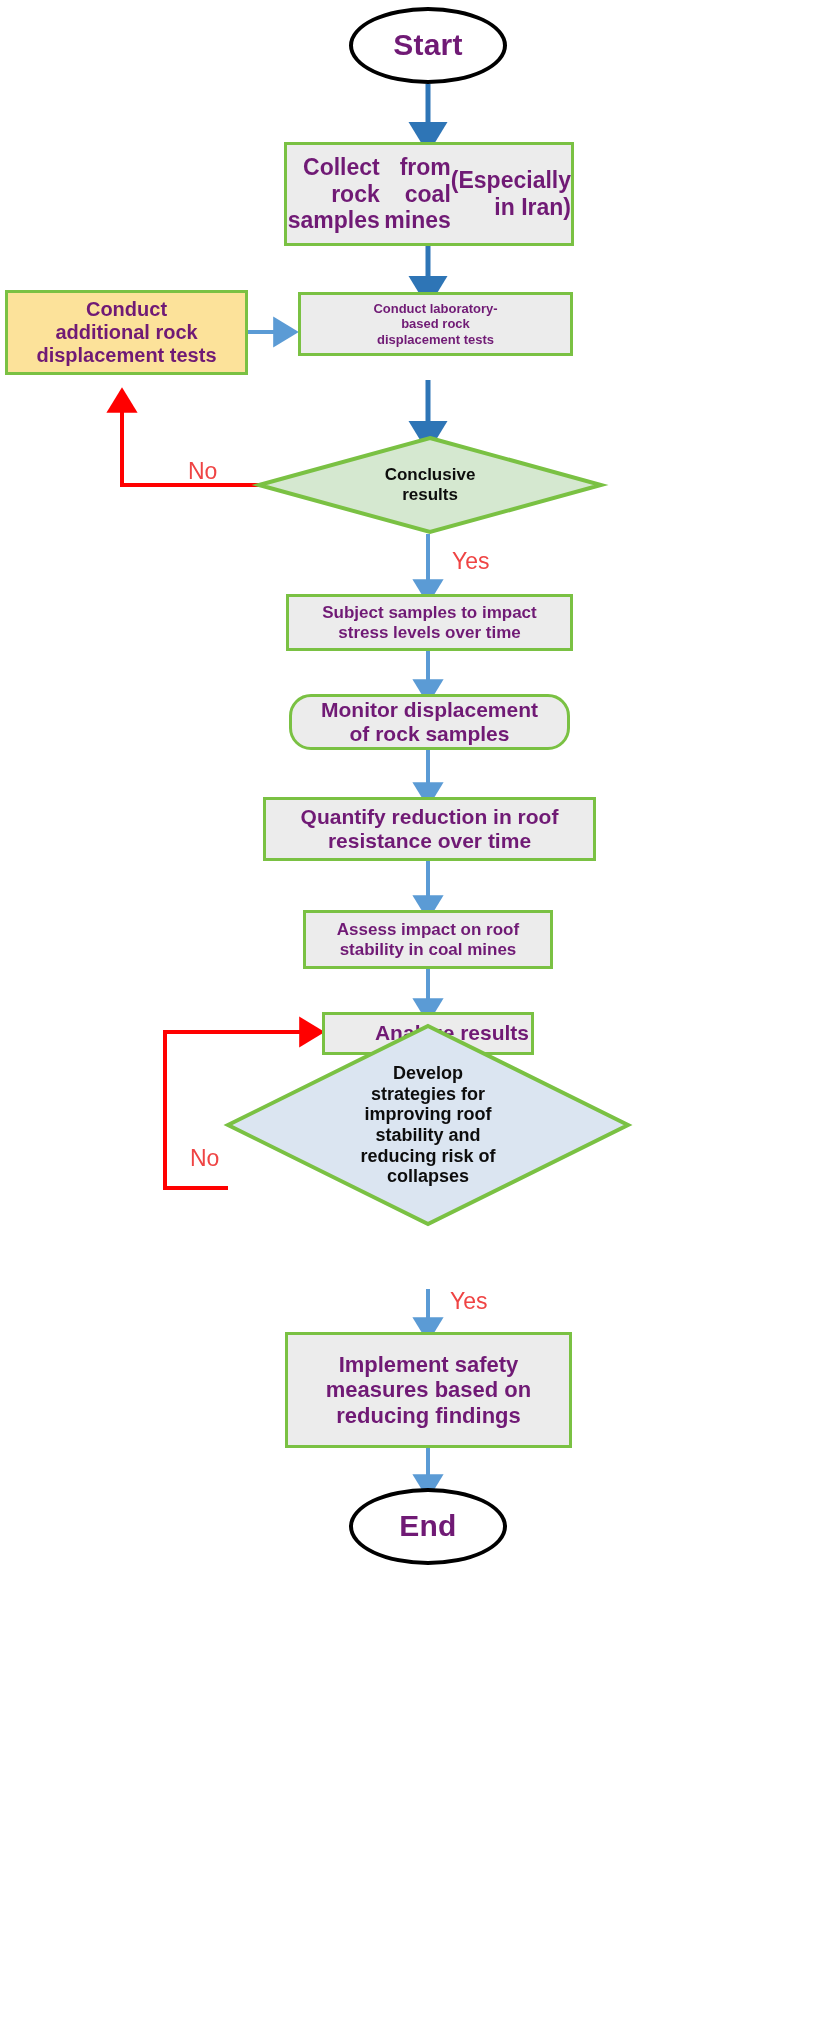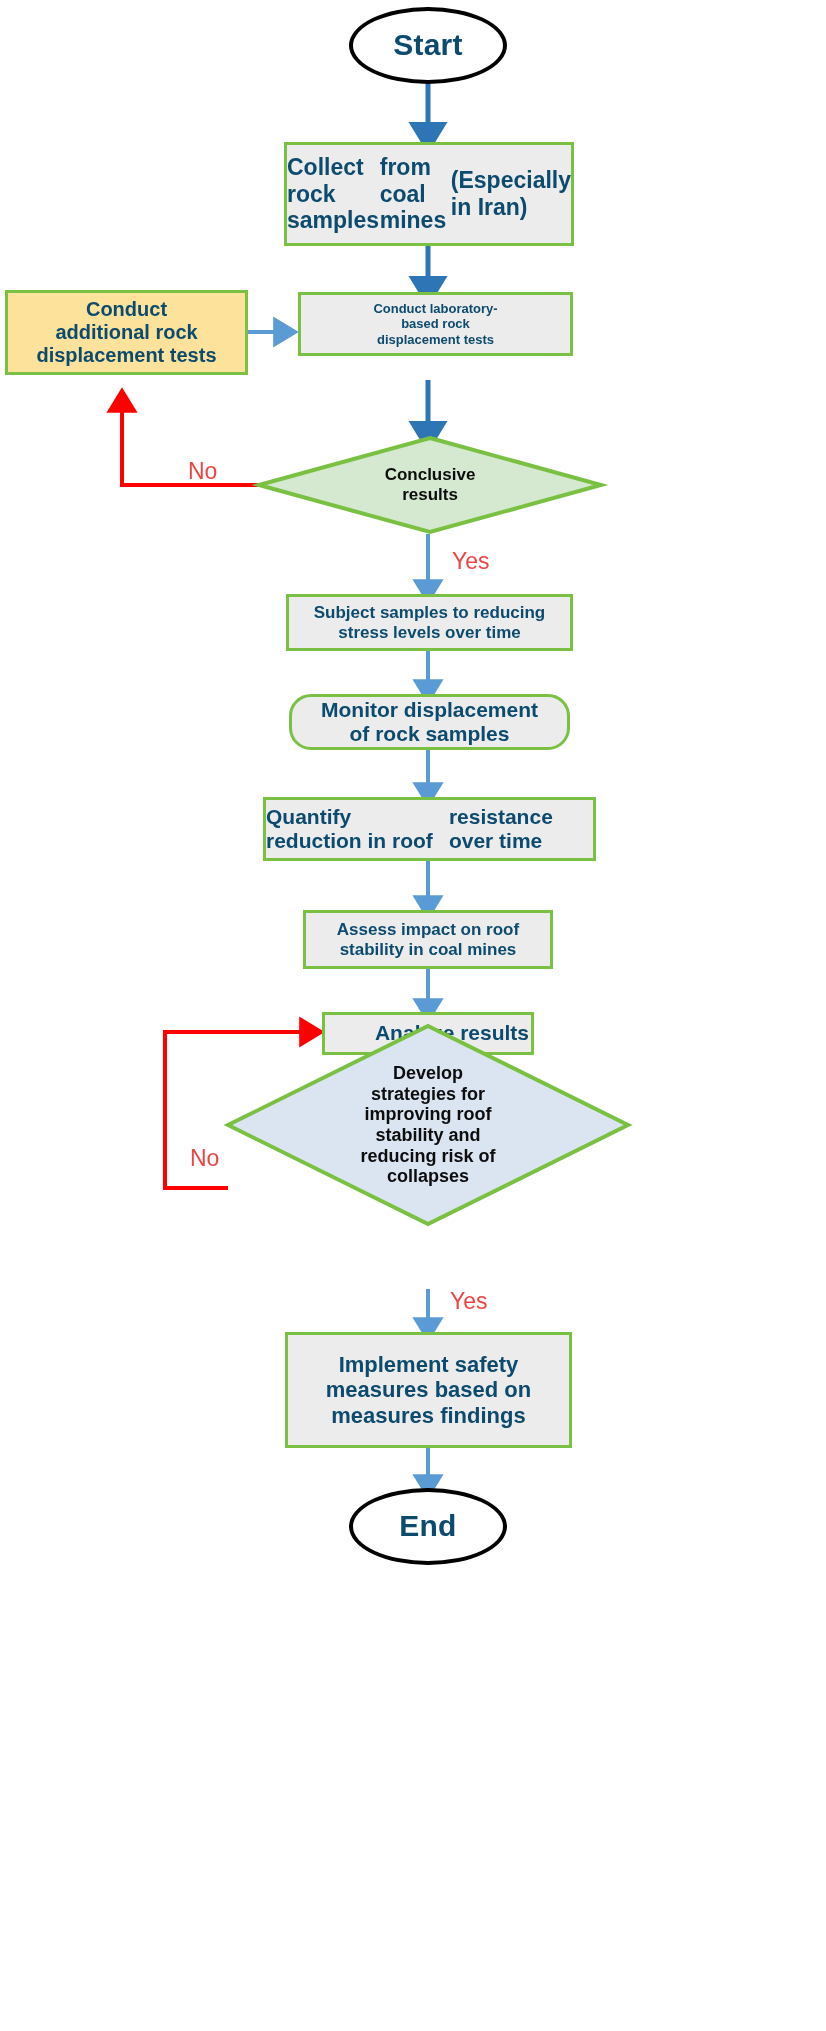--- a/index.html
+++ b/index.html
@@ -24,22 +24,22 @@
     width: 826px;
     height: 2031px;
     pointer-events: none;
   }
   .node {
     position: absolute;
     box-sizing: border-box;
     display: flex;
     align-items: center;
     justify-content: center;
-    text-align: left;
-    color: #0c4a6e;
+    text-align: right;
+    color: #701a75;
     font-weight: bold;
     line-height: 1.16;
   }
   
   .terminator {
     border: 4px solid #000000;
     border-radius: 50%;
     background: #ffffff;
     font-size: 30px;
     letter-spacing: 0.2px;
@@ -159,30 +159,30 @@
     <svg width="346" height="98" viewBox="0 0 346 98">
       <polygon points="173,2 344,49 173,96 2,49" fill="#d5e8d0" stroke="#7ac143" stroke-width="4"></polygon>
     </svg>
     <div class="diamond-label" style="font-size:17px; flex-direction:column;">
       <span>Conclusive</span>
       <span>results</span>
     </div>
   </div>
 
   <div class="node process" style="left:286px; top:594px; width:287px; height:57px; font-size:17px; flex-direction:column;">
-    <span>Subject samples to reducing</span>
+    <span>Subject samples to impact</span>
     <span><span>stress levels </span><span class="ital">over time</span></span>
   </div>
 
   <div class="node process" style="left:289px; top:694px; width:281px; height:56px; font-size:21px; flex-direction:column;border-radius:22px;">
     <span>Monitor displacement</span>
     <span>of rock samples</span>
   </div>
 
-  <div class="node process" style="left:263px; top:797px; width:333px; height:64px; font-size:21px; ">
+  <div class="node process" style="left:263px; top:797px; width:333px; height:64px; font-size:21px; flex-direction:column;">
     <span>Quantify reduction in roof</span>
     <span><span>resistance </span><span class="ital">over time</span></span>
   </div>
 
   <div class="node process" style="left:303px; top:910px; width:250px; height:59px; font-size:17px; flex-direction:column;">
     <span>Assess impact on roof</span>
     <span>stability in coal mines</span>
   </div>
 
   <div class="node process" style="left:322px; top:1012px; width:212px; height:43px; font-size:21px;padding-left:48px;">
@@ -199,21 +199,21 @@
       <span>improving roof</span>
       <span>stability and</span>
       <span>reducing risk of</span>
       <span>collapses</span>
     </div>
   </div>
 
   <div class="node process" style="left:285px; top:1332px; width:287px; height:116px; font-size:22px; flex-direction:column;">
     <span>Implement safety</span>
     <span>measures based on</span>
-    <span>measures findings</span>
+    <span>reducing findings</span>
   </div>
 
   <div class="node terminator" style="left:349px; top:1488px; width:158px; height:77px;">
     <span>End</span>
   </div>
 
   <div class="edge-label" style="left:188px; top:458px;">No</div>
   <div class="edge-label" style="left:452px; top:548px;">Yes</div>
   <div class="edge-label" style="left:190px; top:1145px;">No</div>
   <div class="edge-label" style="left:450px; top:1288px;">Yes</div>

